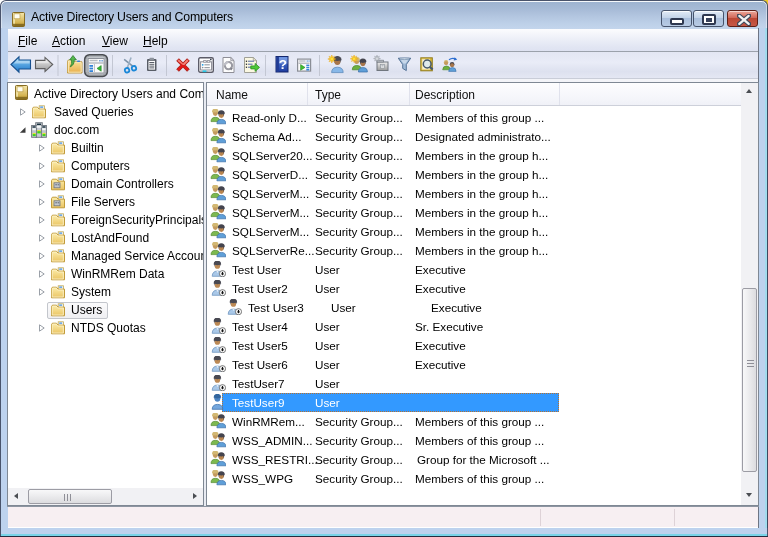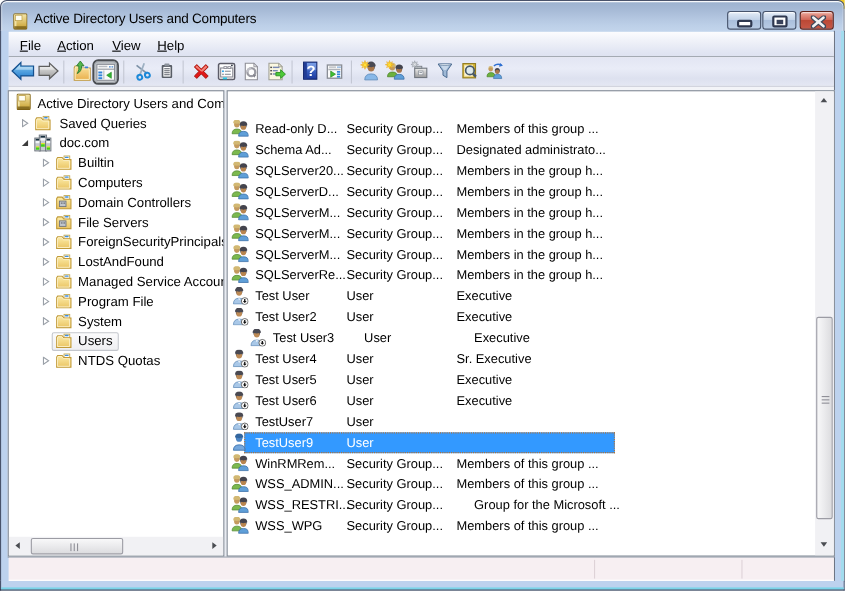--- a/index.html
+++ b/index.html
@@ -486,21 +486,21 @@
       </svg>
       <span class="abs" style="left:63px">Managed Service Accounts</span>
     </div>
     <div class="trow" style="left:0;top:182px;width:195px;line-height:18px">
       <svg class="abs" style="left:30px;top:5px" width="8" height="8" viewBox="0 0 8 8">
         <use href="#i-tric"></use>
       </svg>
       <svg class="abs" style="left:42px;top:1px" width="16" height="16" viewBox="0 0 16 16">
         <use href="#i-folder"></use>
       </svg>
-      <span class="abs" style="left:63px">Program File</span>
+      <span class="abs" style="left:63px">WinRMRem Data</span>
     </div>
     <div class="trow" style="left:0;top:200px;width:195px;line-height:18px">
       <svg class="abs" style="left:30px;top:5px" width="8" height="8" viewBox="0 0 8 8">
         <use href="#i-tric"></use>
       </svg>
       <svg class="abs" style="left:42px;top:1px" width="16" height="16" viewBox="0 0 16 16">
         <use href="#i-folder"></use>
       </svg>
       <span class="abs" style="left:63px">System</span>
     </div>
@@ -523,20 +523,28 @@
     <div id="hscroll">
       <div class="abs" style="left:0;top:0;width:17px;height:17px"></div>
       <div class="abs" style="left:6px;top:5px;width:0;height:0;border-top:3.5px solid transparent;border-bottom:3.5px solid transparent;border-right:4px solid #4a4d52"></div>
       <div class="abs" style="left:185px;top:5px;width:0;height:0;border-top:3.5px solid transparent;border-bottom:3.5px solid transparent;border-left:4px solid #4a4d52"></div>
       <div class="thumbh" style="left:20px;width:84px">
         <div class="abs" style="left:35px;top:4px;width:1px;height:7px;background:#8f8f97;box-shadow:3px 0 0 #8f8f97,6px 0 0 #8f8f97"></div>
       </div>
     </div>
   </div>
   <div class="abs" id="listpane">
+    <div id="lheader">
+      <div class="htxt" style="left:9px">Name</div>
+      <div class="htxt" style="left:108px">Type</div>
+      <div class="htxt" style="left:208px">Description</div>
+      <div class="hsep" style="left:100px"></div>
+      <div class="hsep" style="left:202px"></div>
+      <div class="hsep" style="left:352px"></div>
+    </div>
     <div class="lrow" style="left:0;top:25px;width:534px;line-height:19px">
       <svg class="abs" style="left:3px;top:1px" width="16" height="16" viewBox="0 0 16 16">
         <use href="#i-group"></use>
       </svg>
       <span class="abs" style="left:25px">Read-only D...</span>
       <span class="abs" style="left:108px">Security Group...</span>
       <span class="abs" style="left:208px">Members of this group ...</span>
     </div>
     <div class="lrow" style="left:0;top:44px;width:534px;line-height:19px">
       <svg class="abs" style="left:3px;top:1px" width="16" height="16" viewBox="0 0 16 16">
@@ -672,21 +680,21 @@
       <span class="abs" style="left:25px">WSS_ADMIN...</span>
       <span class="abs" style="left:108px">Security Group...</span>
       <span class="abs" style="left:208px">Members of this group ...</span>
     </div>
     <div class="lrow" style="left:0;top:367px;width:534px;line-height:19px">
       <svg class="abs" style="left:3px;top:1px" width="16" height="16" viewBox="0 0 16 16">
         <use href="#i-group"></use>
       </svg>
       <span class="abs" style="left:25px">WSS_RESTRI...</span>
       <span class="abs" style="left:108px">Security Group...</span>
-      <span class="abs" style="left:224px">Group for the Microsoft ...</span>
+      <span class="abs" style="left:210px">Group for the Microsoft ...</span>
     </div>
     <div class="lrow" style="left:0;top:386px;width:534px;line-height:19px">
       <svg class="abs" style="left:3px;top:1px" width="16" height="16" viewBox="0 0 16 16">
         <use href="#i-group"></use>
       </svg>
       <span class="abs" style="left:25px">WSS_WPG</span>
       <span class="abs" style="left:108px">Security Group...</span>
       <span class="abs" style="left:208px">Members of this group ...</span>
     </div>
     <div id="vscroll">

